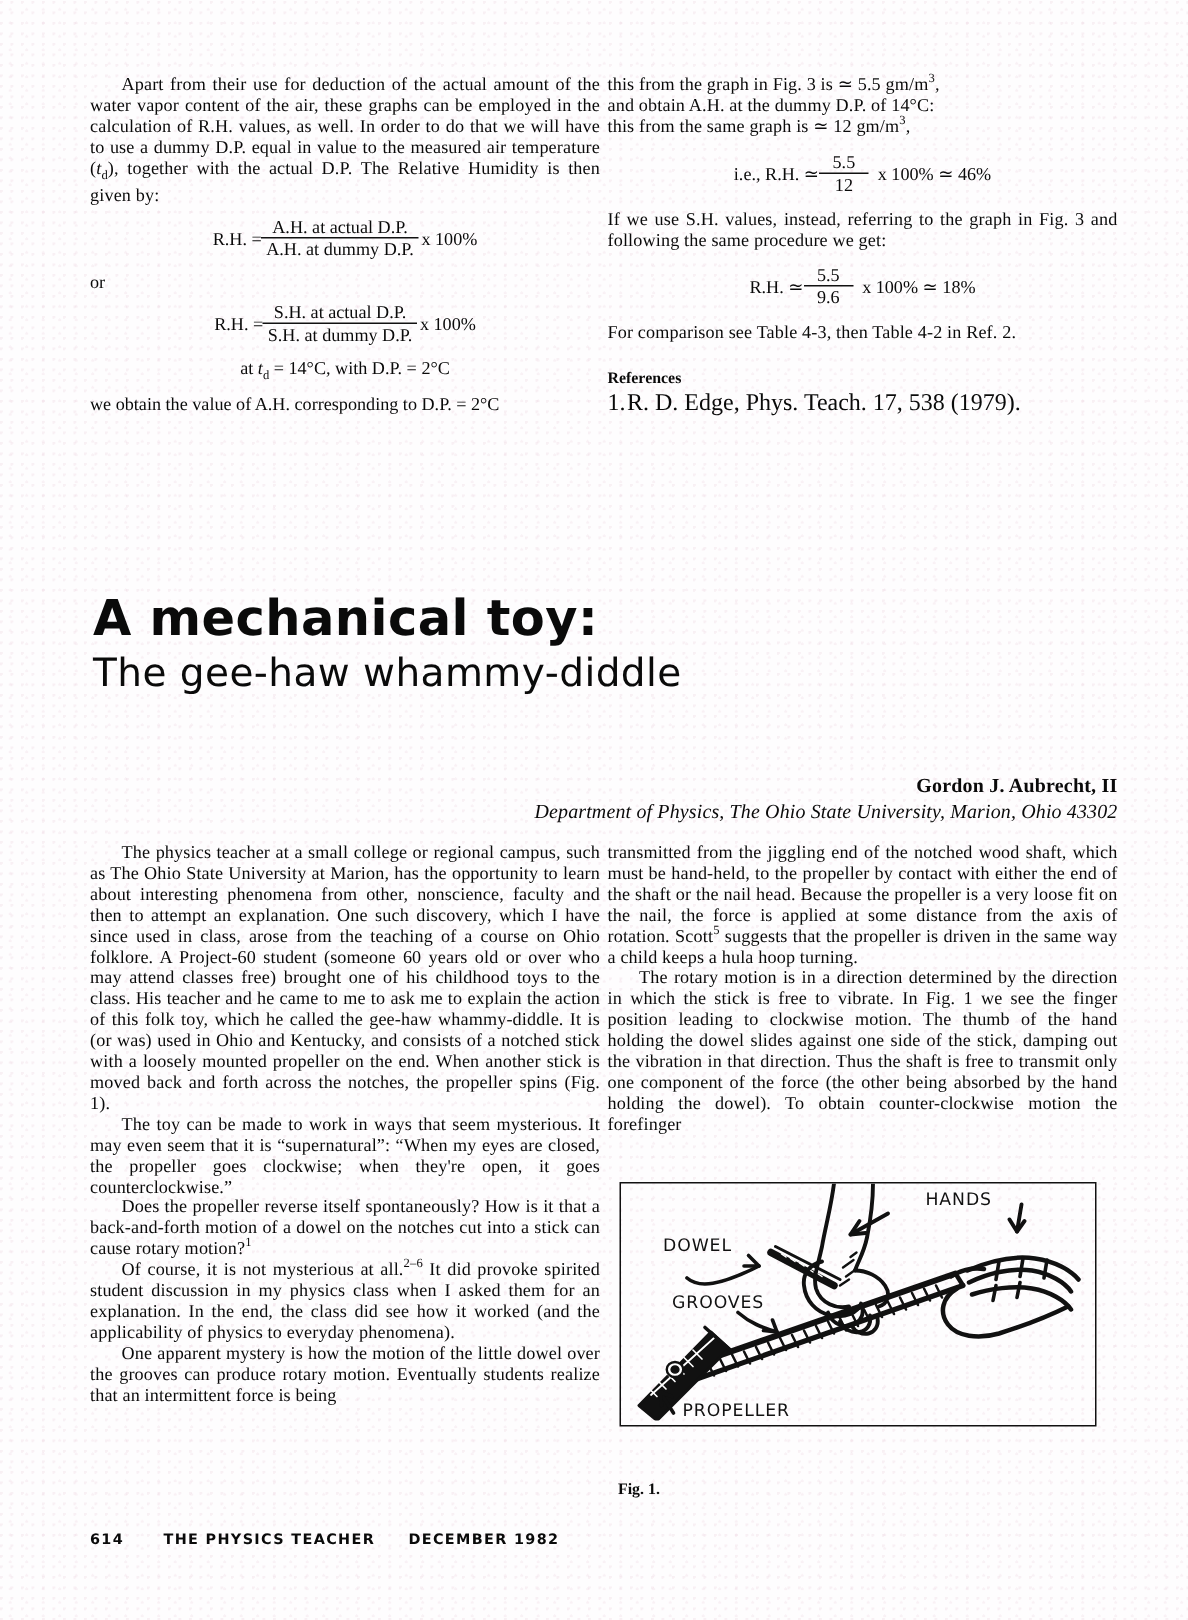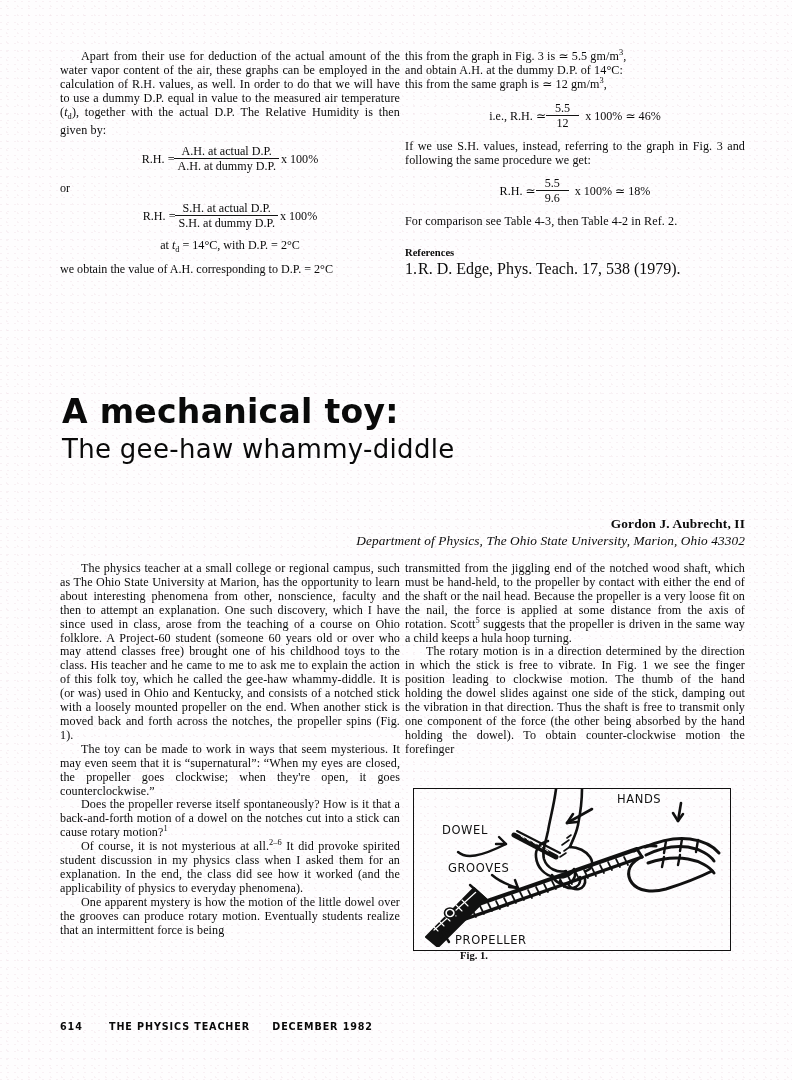--- a/index.html
+++ b/index.html
@@ -64,21 +64,21 @@
   
   .footer{position:absolute;left:60px;top:1021px;
     font-family:"DejaVu Sans",sans-serif;font-weight:bold;
     font-size:9.6px;letter-spacing:.9px;}
   .footer span{margin-right:18px;}
   .footer span.pg{margin-right:22px;}
 
   
   .figbox{position:absolute;left:413px;top:788px;width:316px;height:161px;
           border:1.9px solid #111;background:transparent;overflow:hidden;}
-  .figcap{position:absolute;left:412px;top:950px;font-weight:bold;font-size:10.6px;margin-left:48px;}
+  .figcap{position:absolute;left:412px;top:988px;font-weight:bold;font-size:10.6px;}
   .figsvg{position:absolute;left:0;top:0;}
   .hand-label{font-family:"DejaVu Sans",sans-serif;}
 </style>
 </head>
 <body>
 
 <div class="page"></div>
 
 <div class="col lcol" style="top:50px;">
 

